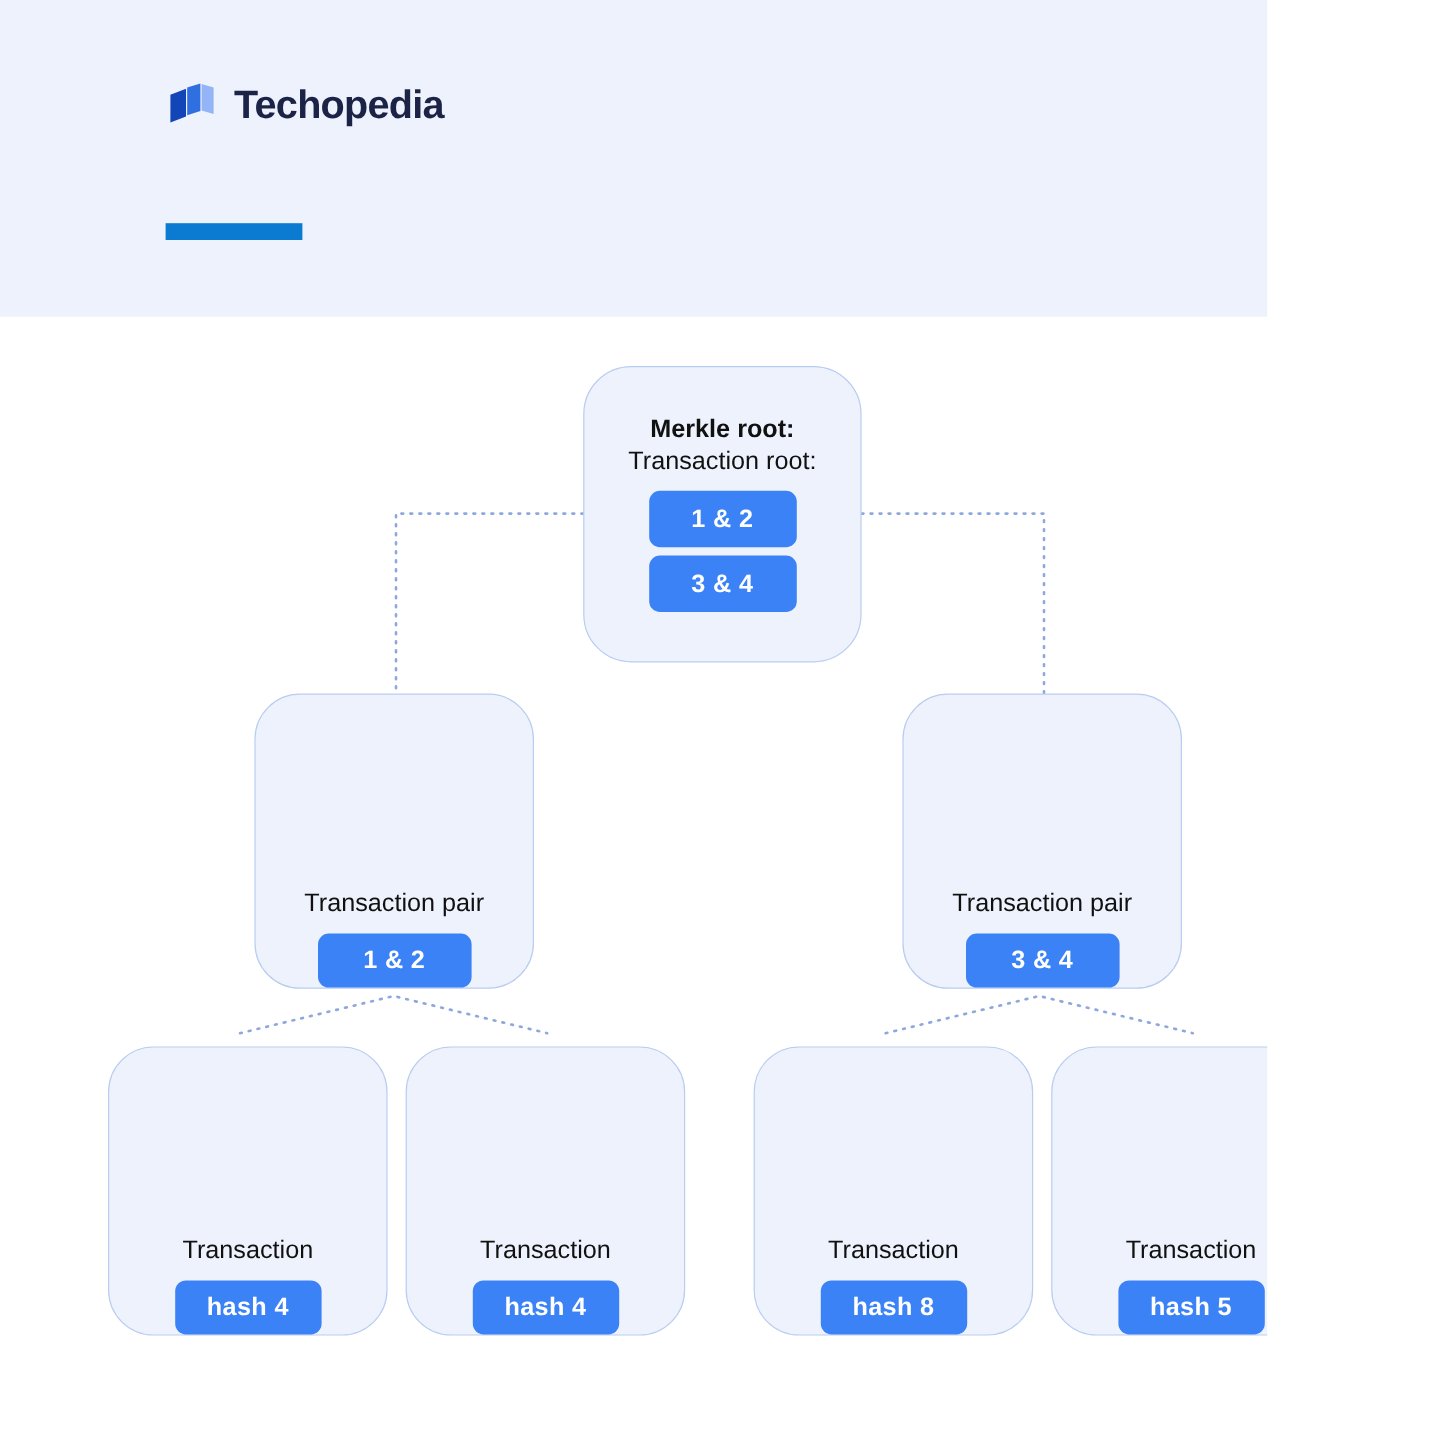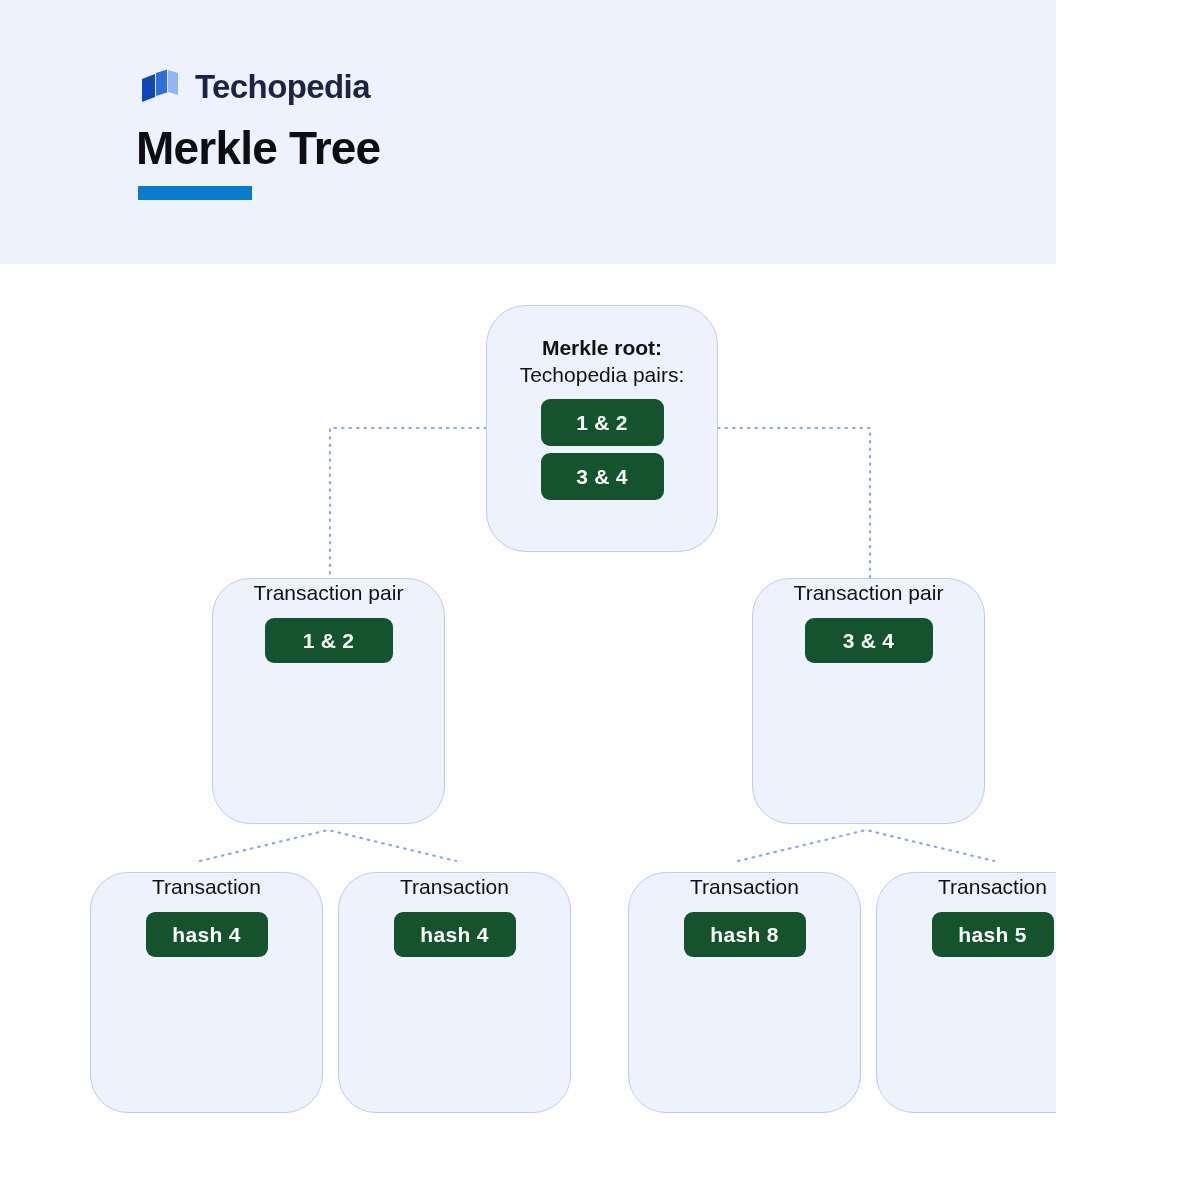--- a/index.html
+++ b/index.html
@@ -95,57 +95,57 @@
 
   .node {
     position: absolute;
     box-sizing: border-box;
     background: #eef2fc;
     border: 1.6px solid #b9cdf0;
     border-radius: 38px;
     display: flex;
     flex-direction: column;
     align-items: center;
-    justify-content: flex-start;
+    justify-content: flex-end;
   }
 
   .node-label {
     font-size: 21px;
     font-weight: 400;
     color: #111111;
     line-height: 1.3;
     text-align: center;
     white-space: nowrap;
   }
 
   .node-label.strong {
     font-weight: 700;
   }
 
   .badge {
     margin-top: 11px;
-    background: #14532d;
+    background: #3b82f6;
     color: #ffffff;
     font-size: 21px;
     font-weight: 700;
     border-radius: 9px;
     text-align: center;
     line-height: 1;
     letter-spacing: 0.3px;
   }
 
   
   .node-root {
     left: 486px;
     top: 41px;
     width: 232px;
     height: 247px;
     border-radius: 40px;
     justify-content: flex-start;
-    padding-top: 28px;
+    padding-top: 38px;
   }
   .node-root .badge {
     width: 123px;
     padding: 13px 0;
     margin-top: 10px;
   }
   .node-root .badge + .badge {
     margin-top: 7px;
   }
 
@@ -188,41 +188,40 @@
 
   <div class="brand">
     <svg class="brand-logo" viewBox="0 0 44 44">
       <path d="M30 6 L40 9 L40 31 L30 28 Z" fill="#93b4f7"></path>
       <path d="M18 9 L29 5.5 L29 28.5 L18 32 Z" fill="#2f6fe0"></path>
       <path d="M4 15 L17 10 L17 33 L4 38 Z" fill="#1245b8"></path>
     </svg>
     <div class="brand-name">Techopedia</div>
   </div>
 
-  <div class="page-title">Merkle Tree</div>
   <div class="title-rule"></div>
 
   <div class="diagram">
 
     <svg class="connectors" viewBox="0 0 1200 938">
       <g fill="none" stroke="#8ea8dd" stroke-width="2.2" stroke-linecap="round" stroke-dasharray="1.5 6">
 
         <path d="M486 164 L330 164 L330 314"></path>
 
         <path d="M718 164 L870 164 L870 314"></path>
 
         <path d="M200 597 L328 566 L456 597"></path>
 
         <path d="M738 597 L866 566 L994 597"></path>
       </g>
     </svg>
 
     <div class="node node-root">
       <div class="node-label strong">Merkle root:</div>
-      <div class="node-label">Techopedia pairs:</div>
+      <div class="node-label">Transaction root:</div>
       <div class="badge">1 &amp; 2</div>
       <div class="badge">3 &amp; 4</div>
     </div>
 
     <div class="node node-pair left">
       <div class="node-label">Transaction pair</div>
       <div class="badge">1 &amp; 2</div>
     </div>
 
     <div class="node node-pair right">

